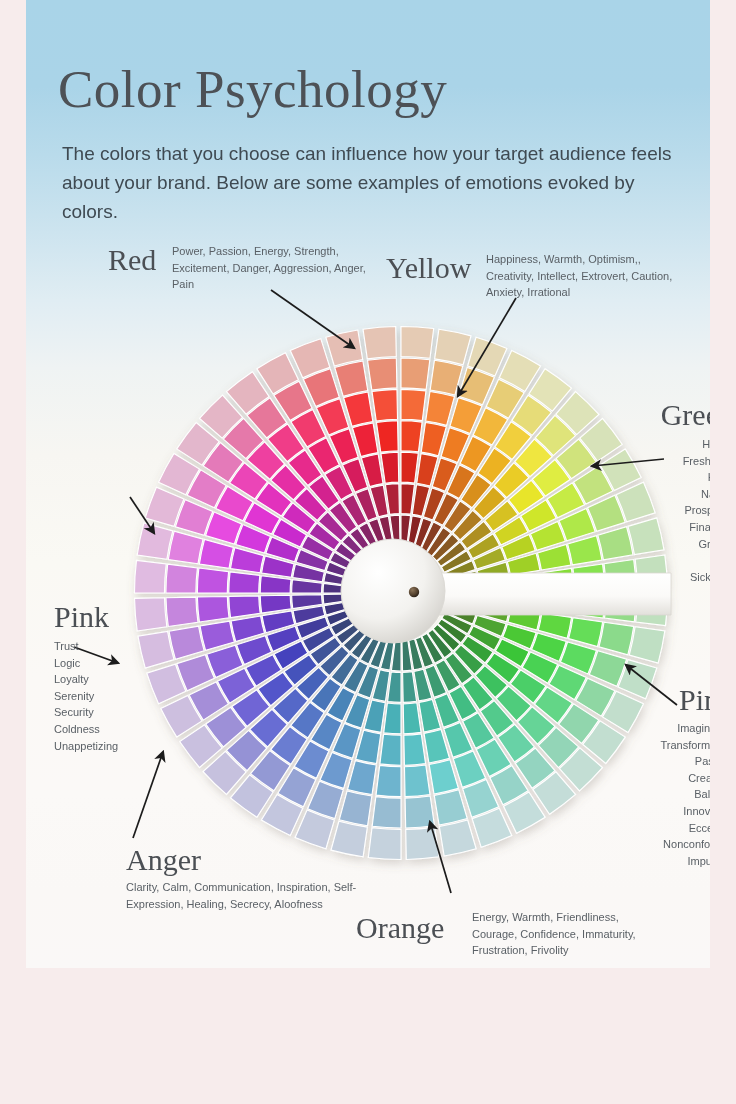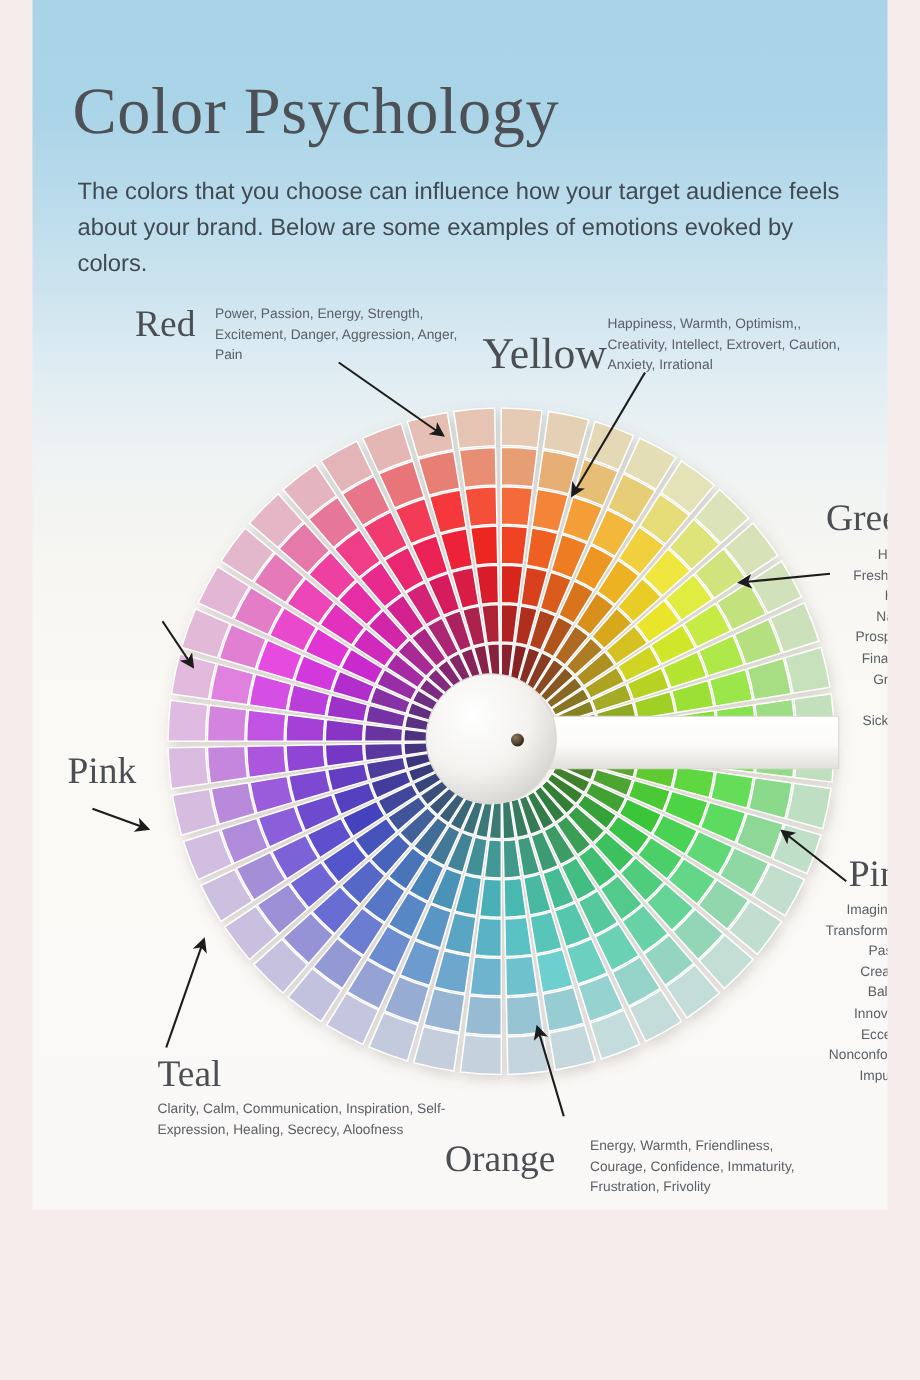--- a/index.html
+++ b/index.html
@@ -60,21 +60,21 @@
     font-size:11px;line-height:16.5px;color:#5a6066;
   }
 
   
   #lbl-red{left:82px;top:243px;width:265px;}
   #lbl-red .nm{font-size:30px;position:absolute;left:0;top:2px;font-family:Liberation Serif, serif;}
   #lbl-red .ds{position:absolute;left:64px;top:0;width:200px;text-align:left;}
 
   
   #lbl-yellow{left:360px;top:247px;width:300px;}
-  #lbl-yellow .nm{font-size:35px;position:absolute;left:0;top:6px;margin-top:12px;}
+  #lbl-yellow .nm{font-size:30px;position:absolute;left:0;top:6px;}
   #lbl-yellow .ds{position:absolute;left:100px;top:4px;width:190px;text-align:left;}
 
   
   #lbl-purple{left:30px;top:328px;width:160px;}
   #lbl-purple .nm{font-size:30px;display:block;margin-bottom:6px;}
   #lbl-purple .ds{display:block;text-align:left;line-height:16.6px;}
 
   
   #lbl-green{left:540px;top:400px;width:168px;text-align:right;}
   #lbl-green .nm{font-size:30px;display:block;margin-bottom:6px;}
@@ -484,29 +484,30 @@
     <div class="lbl" id="lbl-purple">
     </div>
 
     <div class="lbl" id="lbl-green">
       <span class="nm">Green</span>
       <span class="ds">Health<br>Freshness<br>Hope<br>Nature<br>Prosperity<br>Finances<br>Growth<br>Envy<br>Sickness</span>
     </div>
 
     <div class="lbl" id="lbl-blue">
       <span class="nm">Pink</span>
+      <span class="ds">Trust<br>Logic<br>Loyalty<br>Serenity<br>Security<br>Coldness<br>Unappetizing</span>
     </div>
 
     <div class="lbl" id="lbl-pink">
       <span class="nm">Pink</span>
       <span class="ds">Imagination<br>Transformation<br>Passion<br>Creativity<br>Balance<br>Innovation<br>Eccentric<br>Nonconformity<br>Impulsive</span>
     </div>
 
     <div class="lbl" id="lbl-teal">
-      <span class="nm">Teal</span>
+      <span class="nm">Anger</span>
       <span class="ds">Clarity, Calm, Communication, Inspiration, Self-Expression, Healing, Secrecy, Aloofness</span>
     </div>
 
     <div class="lbl" id="lbl-orange">
       <span class="nm">Orange</span>
       <span class="ds">Energy, Warmth, Friendliness, Courage, Confidence, Immaturity, Frustration, Frivolity</span>
     </div>
 
   </div>
 </div>

